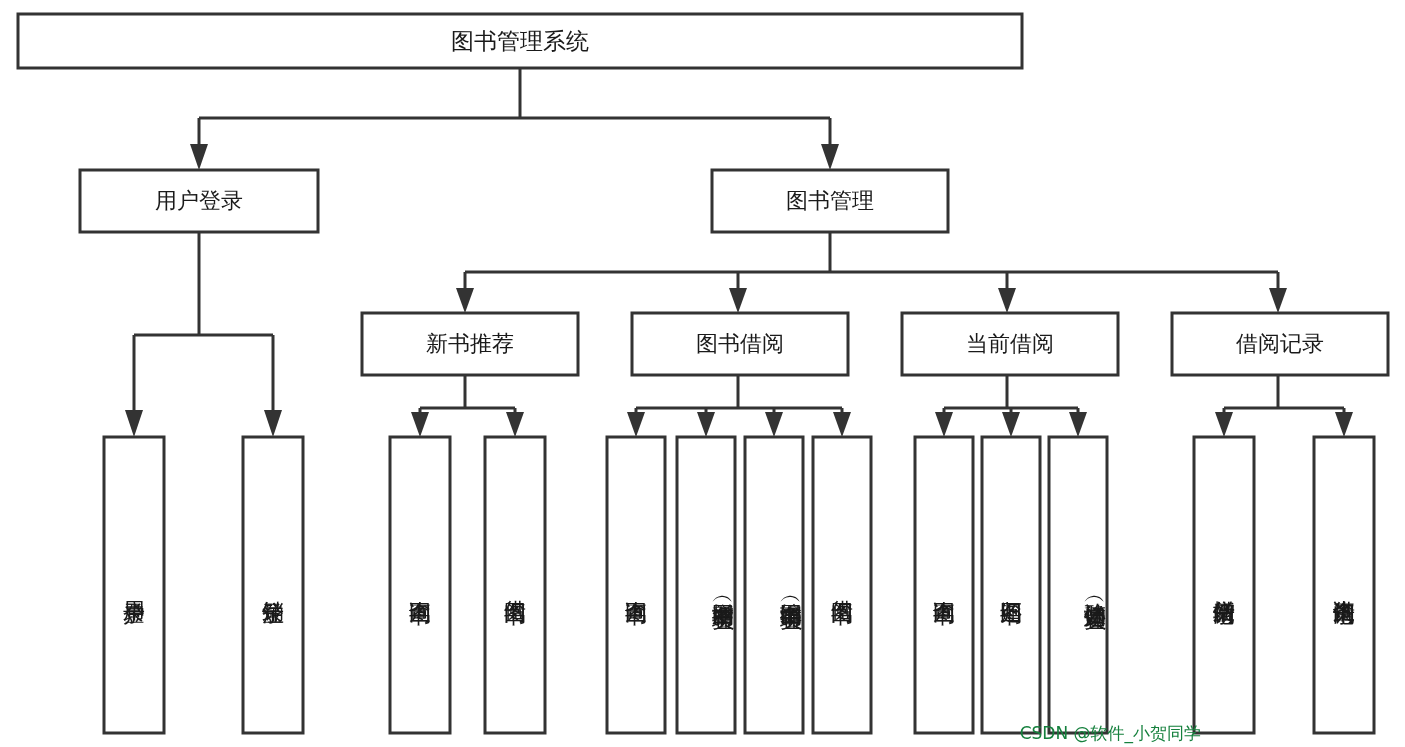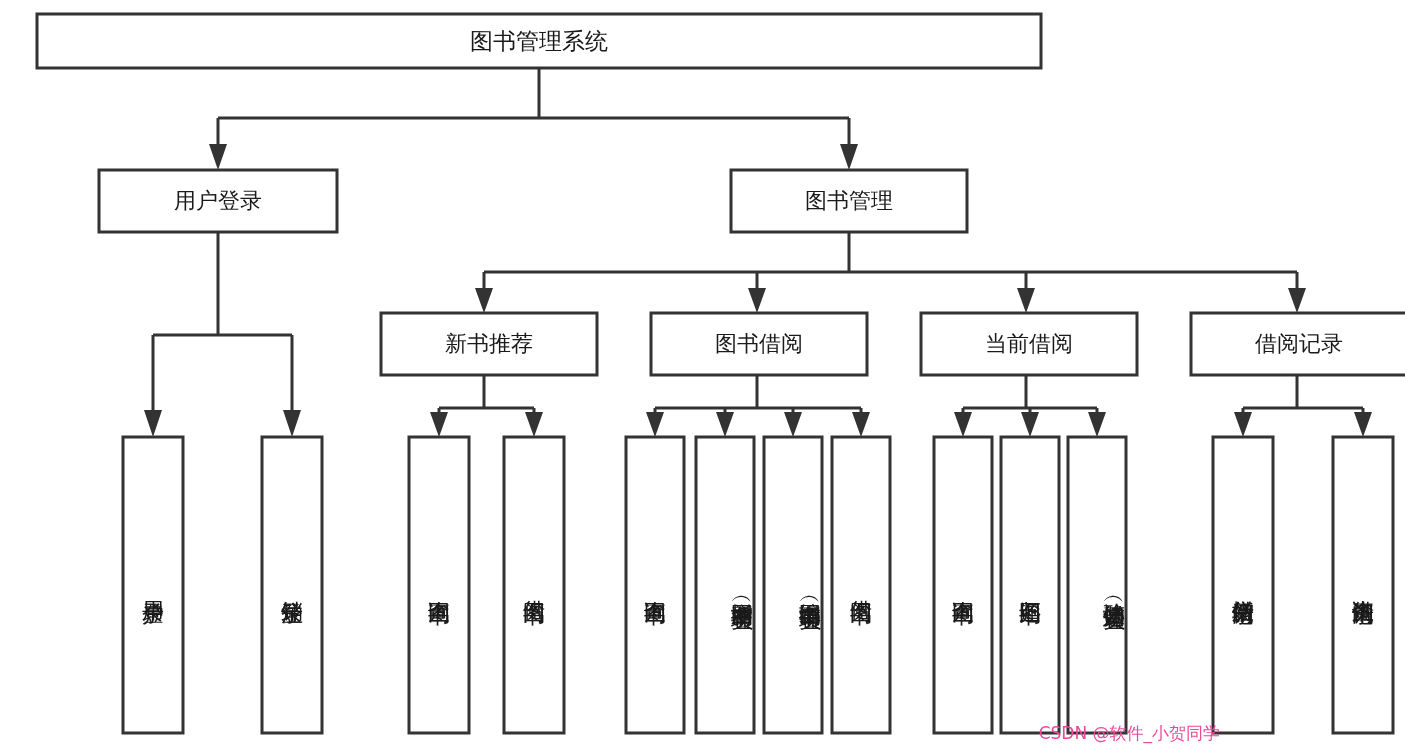--- a/index.html
+++ b/index.html
@@ -11,21 +11,20 @@
     width: 1405px;
     height: 747px;
     font-family: "DejaVu Sans", "Liberation Sans", sans-serif;
     overflow: hidden;
   }
   #diagram-root {
     position: relative;
     width: 1209px;
     height: 747px;
     background: #ffffff;
-    margin-left: 19px;
   }
   svg.flow {
     position: absolute;
     top: 0;
     left: 0;
     width: 1405px;
     height: 747px;
   }
   .nodebox {
     fill: #ffffff;
@@ -72,21 +71,21 @@
     align-items: center;
     justify-content: center;
     pointer-events: none;
   }
   .watermark {
     position: absolute;
     right: 8px;
     bottom: 2px;
     font-family: "DejaVu Sans", "Liberation Sans", sans-serif;
     font-size: 17px;
-    color: #ec4899;
+    color: #15803d;
     white-space: nowrap;
   }
 </style>
 </head>
 <body>
 
 <div id="diagram-root">
 
   <svg class="flow" viewBox="0 0 1405 747" xmlns="http://www.w3.org/2000/svg">
 

